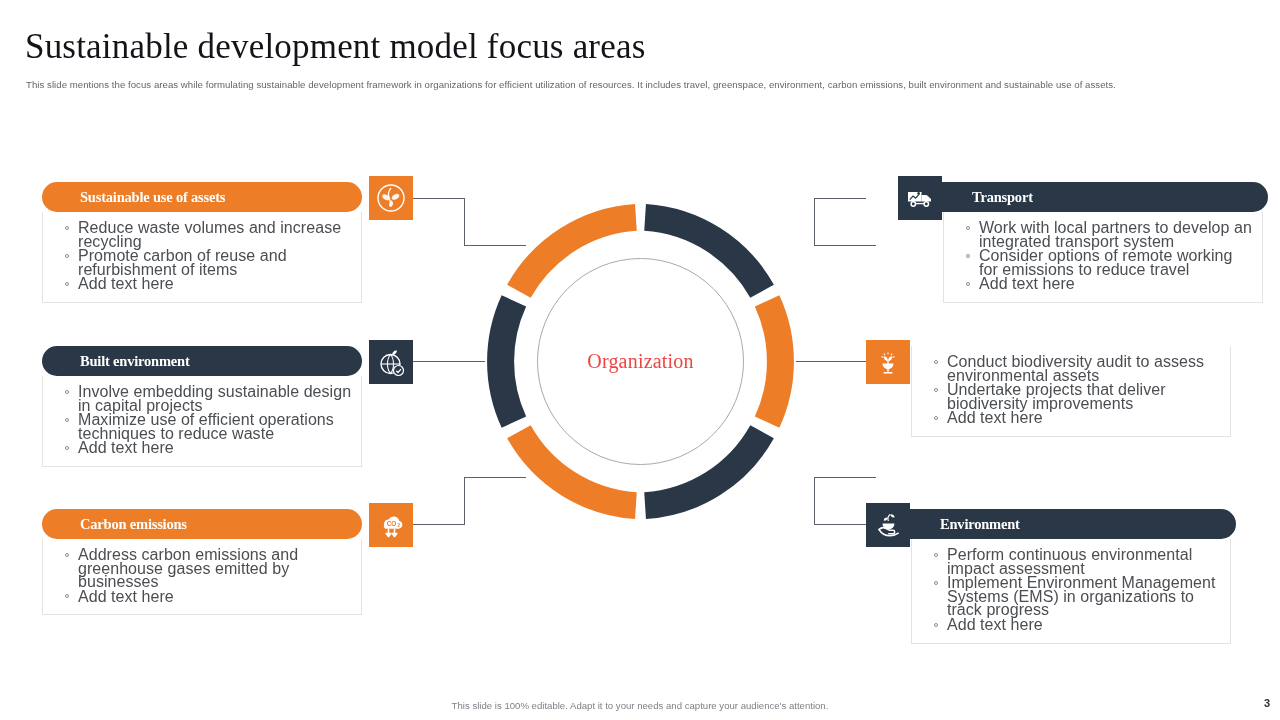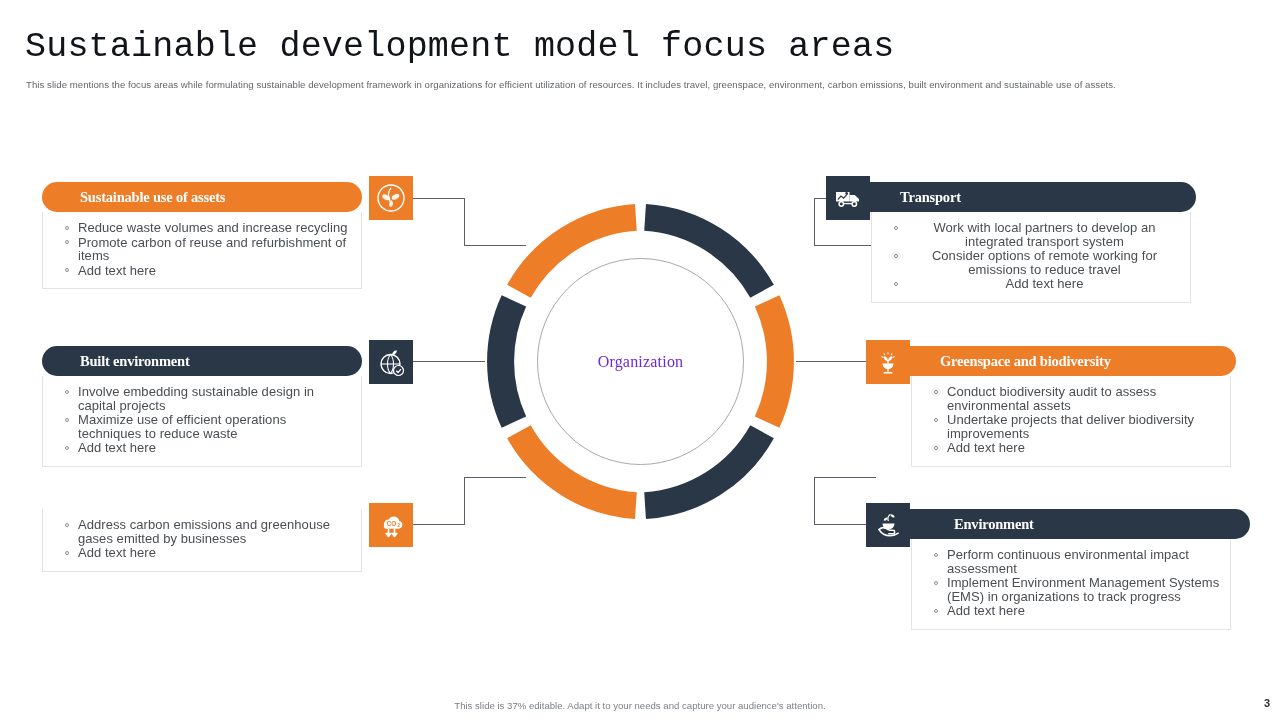--- a/index.html
+++ b/index.html
@@ -8,21 +8,21 @@
     background:#ffffff;
     font-family:"Liberation Sans", sans-serif;
     overflow:hidden;
     position:relative;
   }
   .slide{position:absolute;inset:0;}
 
   
   .title{
     position:absolute;left:25px;top:26px;
-    font-family:Liberation Mono, monospace;
+    font-family:Liberation Serif, serif;
     font-size:35px;line-height:42px;
     color:#111418;letter-spacing:.2px;
     white-space:nowrap;
   }
   .subtitle{
     position:absolute;left:26px;top:78px;
     width:1215px;
     font-size:9.6px;line-height:13px;
     color:#63676b;
     letter-spacing:.05px;
@@ -57,21 +57,21 @@
     box-sizing:border-box;
     padding:9px 8px 10px 8px;
   }
   .card.left .card-body{width:320px;}
   .card.right .card-body{width:320px;margin-left:45px;}
 
   ul.bullets{margin:0;padding:0;list-style:none;}
   ul.bullets li{
     position:relative;
     padding-left:27px;
-    font-size:13px;
+    font-size:16px;
     line-height:13.6px;
     color:#4a4e52;
     margin-bottom:1px;
     letter-spacing:.05px;
   }
   ul.bullets li:before{
     content:"";
     position:absolute;left:14px;top:4.6px;
     width:4px;height:4px;border-radius:50%;
     border:1px solid #8b8f93;
@@ -96,21 +96,21 @@
   .conn{position:absolute;background:#5b6169;}
   .conn.h{height:1px;}
   .conn.v{width:1px;}
 
   
   .donut{position:absolute;left:468px;top:189px;width:345px;height:345px;}
   .center-label{
     position:absolute;left:0;top:0;width:345px;height:345px;
     display:flex;align-items:center;justify-content:center;
     font-family:"Liberation Serif", serif;
-    font-size:16px;color:#6d28d9;
+    font-size:20px;color:#ef4444;
     letter-spacing:.2px;
   }
 
   
   .footer{
     position:absolute;left:0;top:700px;width:1280px;
     text-align:center;
     font-size:9.6px;color:#7d8186;
   }
   .pagenum{
@@ -201,38 +201,41 @@
     <div class="card-body">
       <ul class="bullets">
         <li>Involve  embedding sustainable design in capital projects</li>
         <li>Maximize use of efficient operations techniques to reduce waste</li>
         <li>Add text here</li>
       </ul>
     </div>
   </div>
 
   <div class="card left orange" style="left:42px;top:509px;">
+    <div class="card-head">
+      <span class="htxt">Carbon emissions</span>
+    </div>
     <div class="icon-box" style="left:327px;top:-6px;">
       <svg width="30" height="30" viewBox="0 0 30 30">
         <path d="M8 14 a4.6 4.6 0 0 1 4.6-4.6 a5.8 5.8 0 0 1 10.7 1.6 a3.9 3.9 0 0 1 -0.6 7.7 H9.2 A4.6 4.6 0 0 1 8 14Z" fill="#fff"></path>
         <text x="15.5" y="15.6" font-family="Liberation Sans, sans-serif" font-size="6.5" font-weight="bold" fill="#ED7D27" text-anchor="middle">CO</text>
         <text x="21.6" y="17" font-family="Liberation Sans, sans-serif" font-size="4.5" font-weight="bold" fill="#ED7D27">2</text>
         <path d="M12.5 19 v4.6 M12.5 26.5 l-2.3 -3 h4.6Z" fill="#fff" stroke="#fff" stroke-width="1.6" stroke-linejoin="round"></path>
         <path d="M18.5 19 v4.6 M18.5 26.5 l-2.3 -3 h4.6Z" fill="#fff" stroke="#fff" stroke-width="1.6" stroke-linejoin="round"></path>
       </svg>
     </div>
     <div class="card-body">
       <ul class="bullets">
         <li>Address carbon emissions and greenhouse gases emitted by businesses</li>
         <li>Add text here</li>
       </ul>
     </div>
   </div>
 
-  <div class="card right navy" style="left:826px;top:182px;text-align:center;">
+  <div class="card right navy" style="left:898px;top:182px;">
     <div class="card-head" style="width:370px;">
       <span class="htxt">Transport</span>
     </div>
     <div class="icon-box" style="left:0px;top:-6px;">
       <svg width="30" height="30" viewBox="0 0 30 30">
         <rect x="3" y="9" width="13.5" height="9.5" fill="#fff"></rect>
         <path d="M16.5 12 h5.2 l4.3 4.1 v2.4 H16.5Z" fill="#fff"></path>
         <path d="M4.8 16.6 l3.2 -3.6 l2.6 2.2 l3.8 -4.3" fill="none" stroke="#2A3747" stroke-width="1.2"></path>
         <circle cx="13.6" cy="10.3" r="1.3" fill="#2A3747"></circle>
         <circle cx="8.3" cy="21" r="2.2" fill="none" stroke="#fff" stroke-width="1.5"></circle>
@@ -243,44 +246,41 @@
     <div class="card-body">
       <ul class="bullets">
         <li>Work with local partners to develop  an integrated transport system</li>
         <li>Consider  options of remote working  for emissions to reduce  travel</li>
         <li>Add text here</li>
       </ul>
     </div>
   </div>
 
   <div class="card right orange" style="left:866px;top:346px;">
-    <div class="card-head" style="width:370px;">
-      <span class="htxt">Greenspace and biodiversity</span>
-    </div>
     <div class="icon-box" style="left:0px;top:-6px;">
       <svg width="30" height="30" viewBox="0 0 30 30">
         <path d="M15 5.5 v1.8 M11 6.5 l0.9 1.6 M19 6.5 l-0.9 1.6 M8.5 9.5 l1.6 0.9 M21.5 9.5 l-1.6 0.9" stroke="#fff" stroke-width="1.1" fill="none"></path>
         <path d="M15 14 C15 11 13.2 9.3 10.6 9.3 C10.6 12.3 12.4 14 15 14Z" fill="#fff"></path>
         <path d="M15 14 C15 11 16.8 9.3 19.4 9.3 C19.4 12.3 17.6 14 15 14Z" fill="#fff"></path>
         <path d="M15 13.5 V21" stroke="#fff" stroke-width="1.4" fill="none"></path>
         <path d="M9.5 16.5 h11 a5.5 5.5 0 0 1 -11 0Z" fill="#fff"></path>
         <path d="M15 21 v3.5 M10.6 25.8 h8.8" stroke="#fff" stroke-width="1.6" fill="none"></path>
       </svg>
     </div>
     <div class="card-body">
       <ul class="bullets">
         <li>Conduct  biodiversity  audit to assess environmental  assets</li>
         <li>Undertake  projects that deliver biodiversity  improvements</li>
         <li>Add text here</li>
       </ul>
     </div>
   </div>
 
   <div class="card right navy" style="left:866px;top:509px;">
-    <div class="card-head" style="width:370px;margin-left:14px;">
+    <div class="card-head" style="width:370px;">
       <span class="htxt">Environment</span>
     </div>
     <div class="icon-box" style="left:0px;top:-6px;">
       <svg width="30" height="30" viewBox="0 0 30 30">
         <path d="M17 4.5 C14.8 6.5 14.5 9 15.4 11" fill="none" stroke="#fff" stroke-width="1.2"></path>
         <path d="M17.2 4.3 C19.6 4 21.4 5.2 21.6 7.3 C19.4 8 17.6 6.6 17.2 4.3Z" fill="#fff"></path>
         <path d="M14.6 7.6 C12.4 7.3 10.8 8.6 10.7 10.6 C12.9 11.2 14.4 9.9 14.6 7.6Z" fill="#fff"></path>
         <path d="M9.5 13.5 h12 a6 6 0 0 1 -12 0Z" fill="#fff"></path>
         <path d="M6 19.5 C8 17.6 10.5 17.2 12.6 18.3 l4 2 h3.4 a1.7 1.7 0 0 1 0 3.4 h-4.2" fill="none" stroke="#fff" stroke-width="1.5" stroke-linecap="round"></path>
         <path d="M6 19.5 C8.5 23.6 12.5 25.8 17 25.8 c3.5 0 6 -1 8.3 -2.6" fill="none" stroke="#fff" stroke-width="1.5" stroke-linecap="round"></path>
@@ -288,16 +288,16 @@
     </div>
     <div class="card-body">
       <ul class="bullets">
         <li>Perform  continuous environmental impact assessment</li>
         <li>Implement  Environment  Management  Systems (EMS) in organizations  to track progress</li>
         <li>Add text here</li>
       </ul>
     </div>
   </div>
 
-  <div class="footer">This slide is 37% editable. Adapt it to your needs and capture your audience's attention.</div>
+  <div class="footer">This slide is 100% editable. Adapt it to your needs and capture your audience's attention.</div>
   <div class="pagenum">3</div>
 
 </div>
 
 </body></html>

